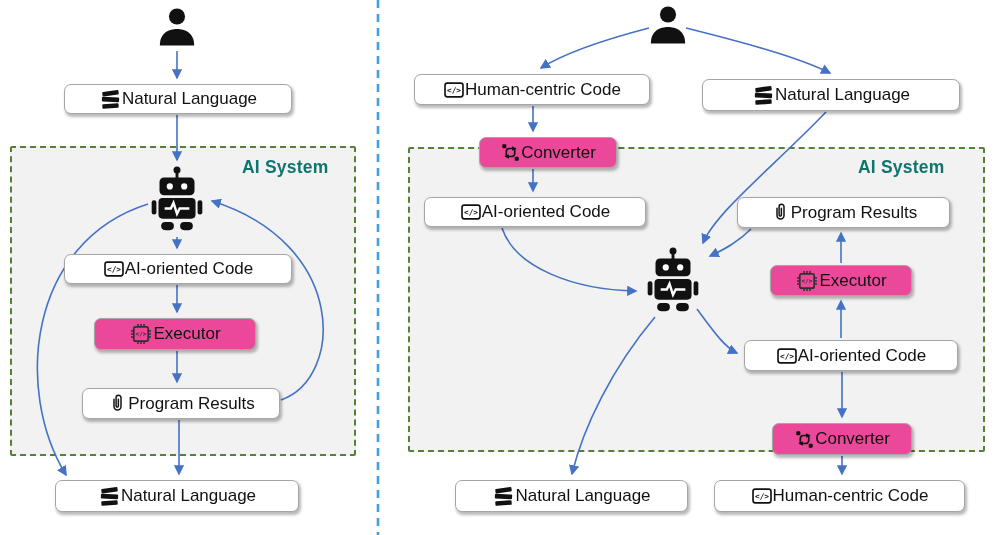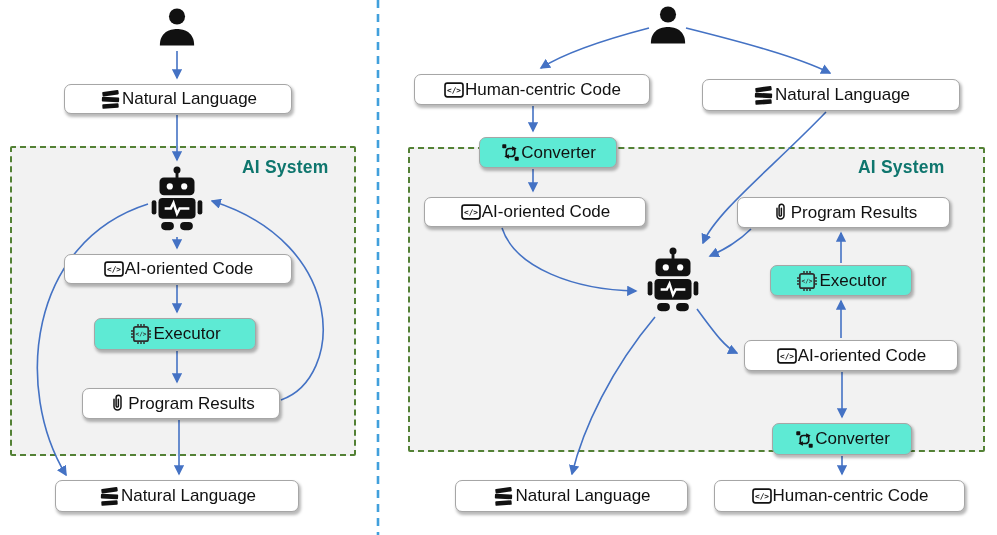--- a/index.html
+++ b/index.html
@@ -7,21 +7,21 @@
   body { font-family:"Liberation Sans", sans-serif; color:#111; }
   .canvas { position:relative; width:997px; height:535px; background:#fff; overflow:hidden; }
 
   .dashed-box { position:absolute; background:#f2f2f2; border:2.5px dashed #538135; border-radius:2px; z-index:1; }
   .ai-label { position:absolute; color:#0f766e; font-weight:bold; font-size:17.5px; z-index:2; letter-spacing:.2px; }
 
   .node { position:absolute; display:flex; align-items:center; justify-content:center; gap:0;
           background:#fff; border:1.6px solid #a6a6a6; border-radius:7px;
           box-shadow:1.5px 2.5px 3px rgba(0,0,0,.28); font-size:17px; padding:2px 8px;
           z-index:3; white-space:nowrap; }
-  .node.green { background:#5eead4; }
+  .node.green { background:#ec4899; }
   .node .icon { flex:0 0 auto; display:block; }
   .figure { position:absolute; z-index:3; }
   .arrows { position:absolute; left:0; top:0; z-index:2; pointer-events:none; }
   .divider-svg { position:absolute; left:0; top:0; z-index:0; pointer-events:none; }
 </style>
 </head>
 <body>
 
 <svg width="0" height="0" style="position:absolute" aria-hidden="true">
   <defs>

